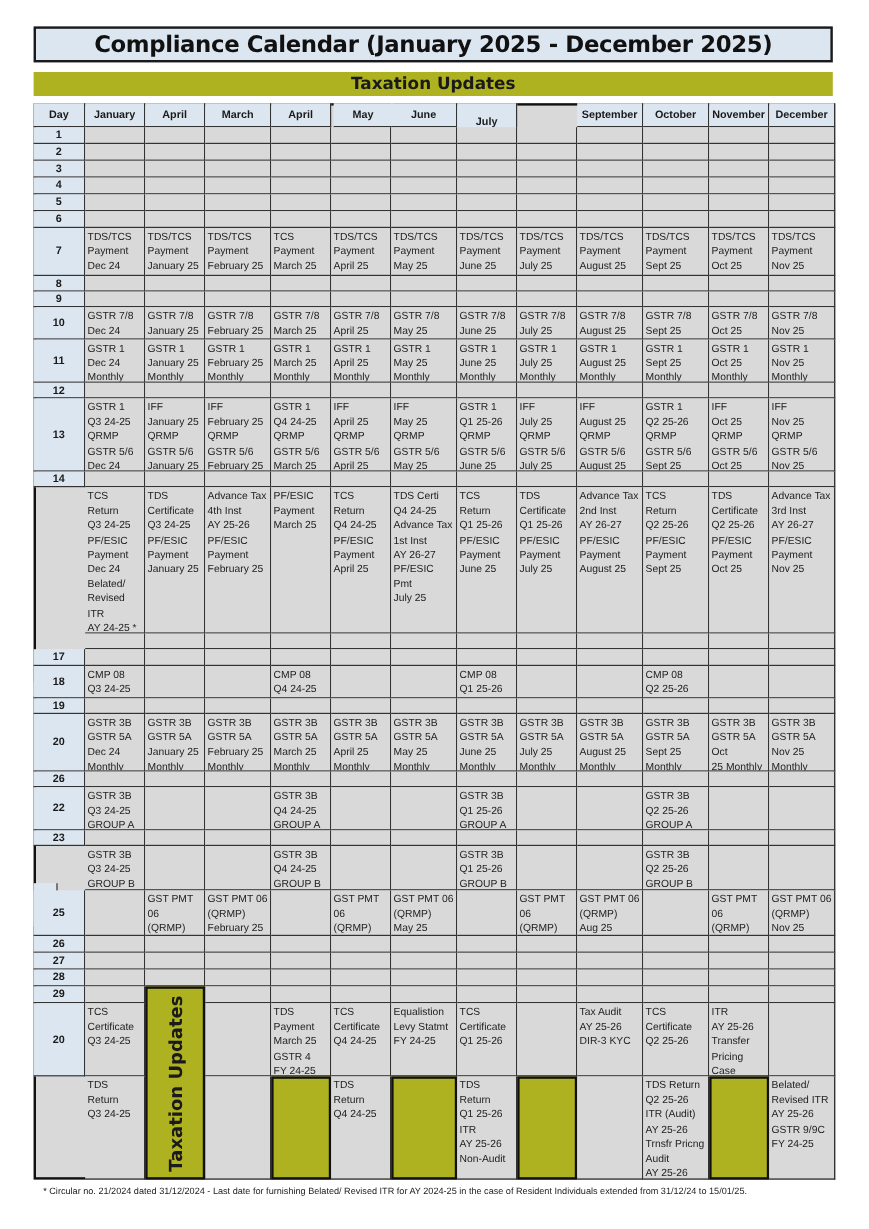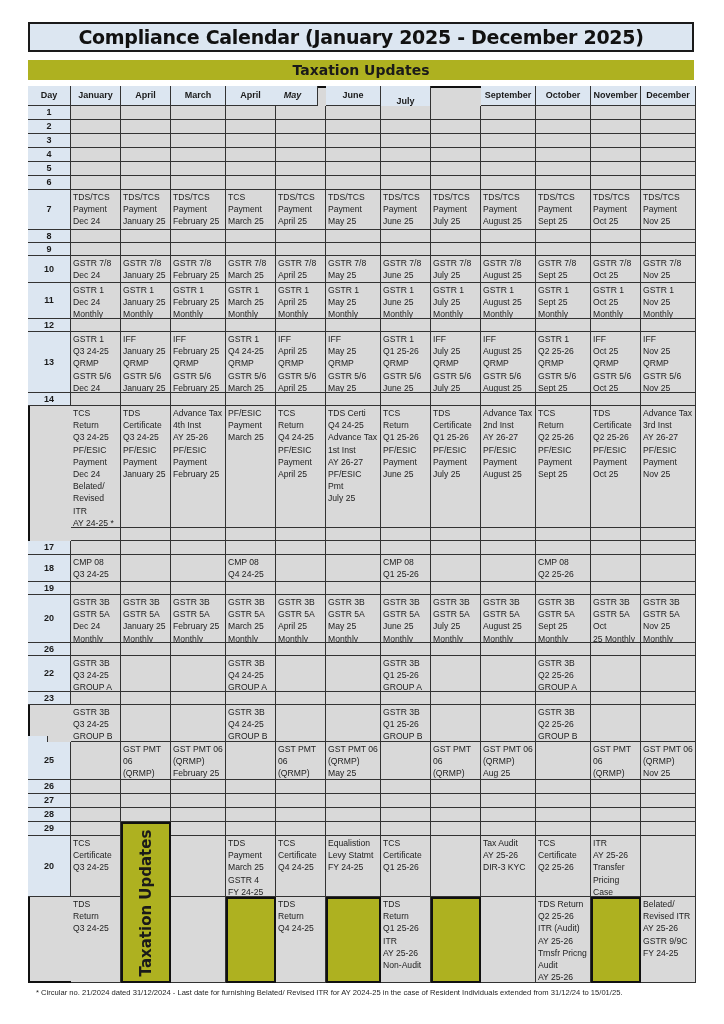--- a/index.html
+++ b/index.html
@@ -50,21 +50,21 @@
 
 <div class="title-box">Compliance Calendar (January 2025 - December 2025)</div>
 <div class="section-bar">Taxation Updates</div>
 
 <div class="grid" id="grid">
     <div class="cell hdr" style="left: -2px; top: -2px; width: 43px; height: 20px;">Day</div>
     <div class="cell hdr" style="left: 41px; top: -2px; width: 50px; height: 20px;">January</div>
     <div class="cell hdr" style="left: 91px; top: -2px; width: 50px; height: 20px;">April</div>
     <div class="cell hdr" style="left: 141px; top: -2px; width: 55px; height: 20px;">March</div>
     <div class="cell hdr" style="left: 196px; top: -2px; width: 50px; height: 20px;">April</div>
-    <div class="cell hdr" style="left: 238px; top: -2px; width: 50px; height: 20px; font-style: italic;">May</div>
+    <div class="cell hdr" style="left: 248px; top: -2px; width: 50px; height: 20px;">May</div>
     <div class="cell hdr" style="left: 296px; top: -2px; width: 55px; height: 20px;">June</div>
     <div class="cell hdr" style="left: 351px; top: -2px; width: 50px; height: 32px;">July</div>
     <div class="cell hdr" style="left: 401px; top: -2px; width: 50px; height: 20px; margin-top: 44px;">August</div>
     <div class="cell hdr" style="left: 451px; top: -2px; width: 55px; height: 20px;">September</div>
     <div class="cell hdr" style="left: 506px; top: -2px; width: 55px; height: 20px;">October</div>
     <div class="cell hdr" style="left: 561px; top: -2px; width: 50px; height: 20px;">November</div>
     <div class="cell hdr" style="left: 611px; top: -2px; width: 55px; height: 20px;">December</div>
     <div class="cell day" style="left: -2px; top: 18px; width: 43px; height: 14px;">1</div>
     <div class="cell" style="left: 41px; top: 18px; width: 50px; height: 14px;"></div>
     <div class="cell" style="left: 91px; top: 18px; width: 50px; height: 14px;"></div>

